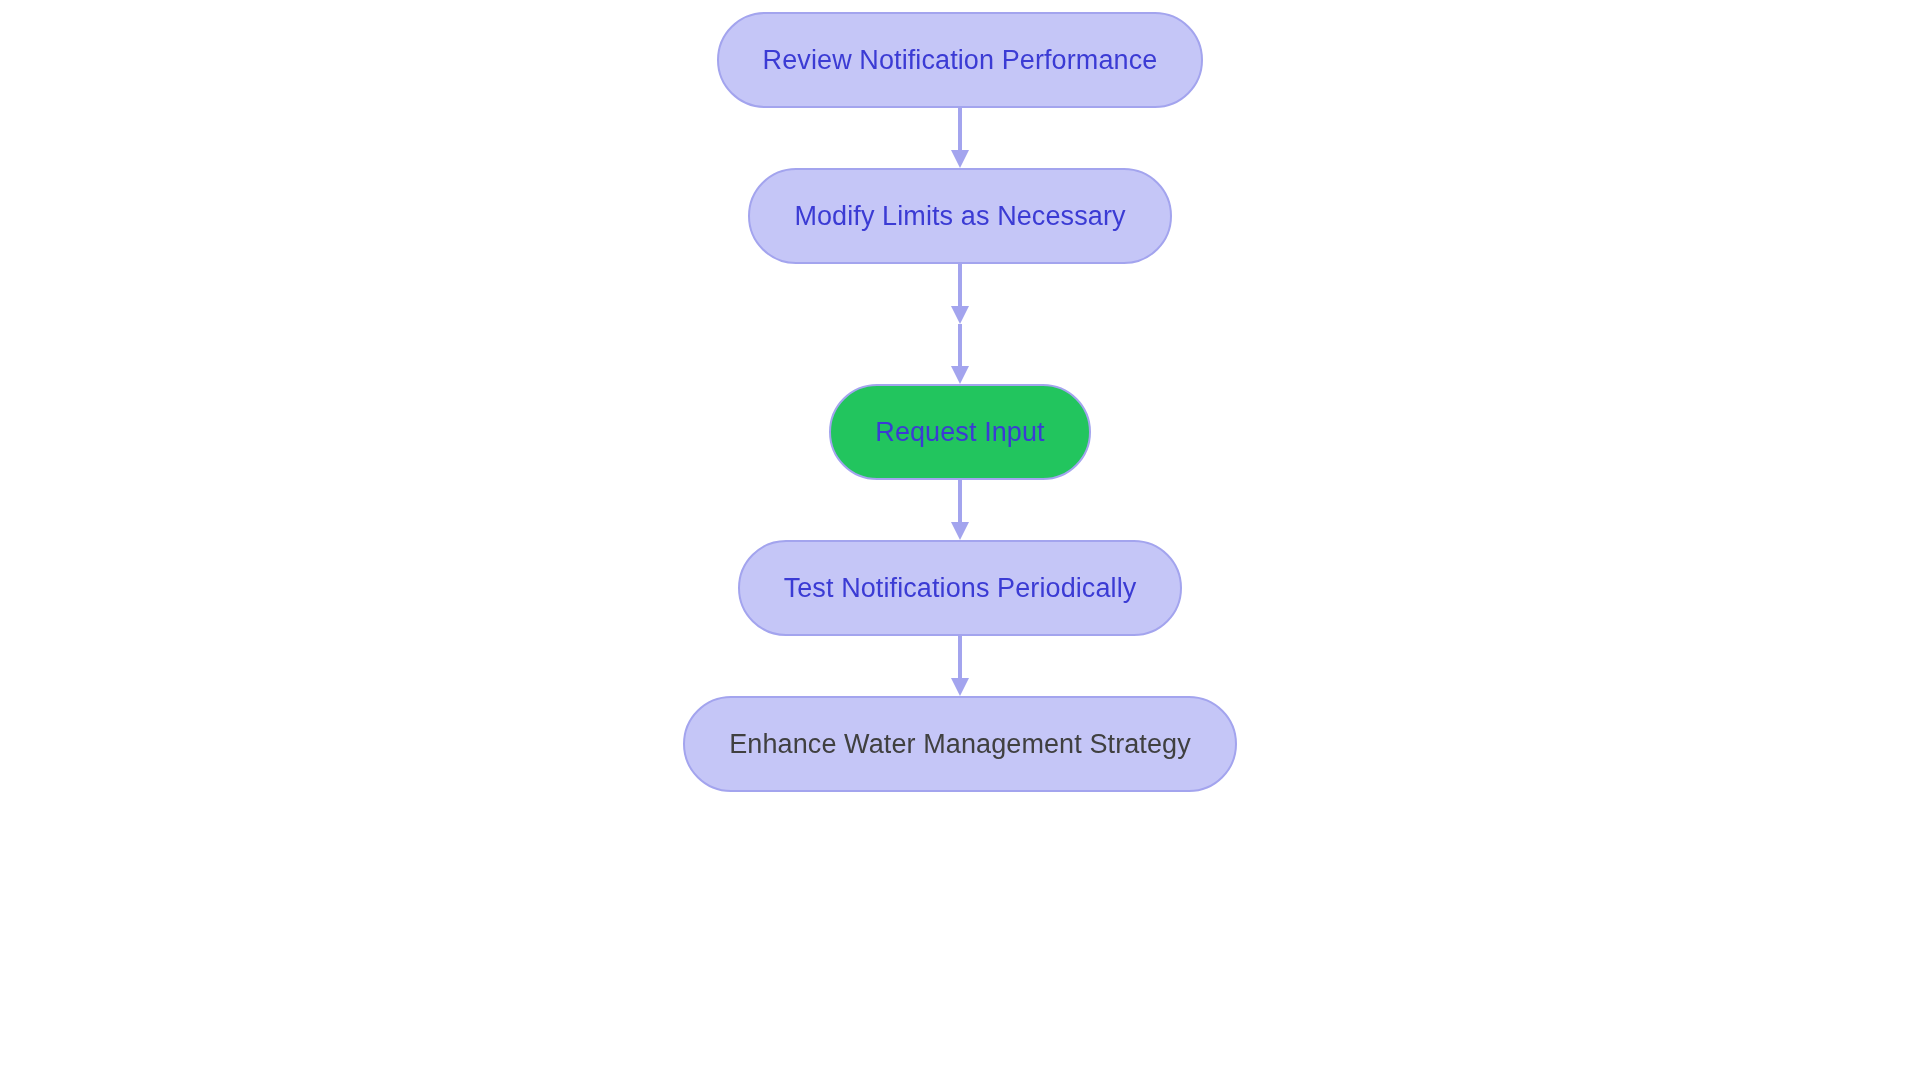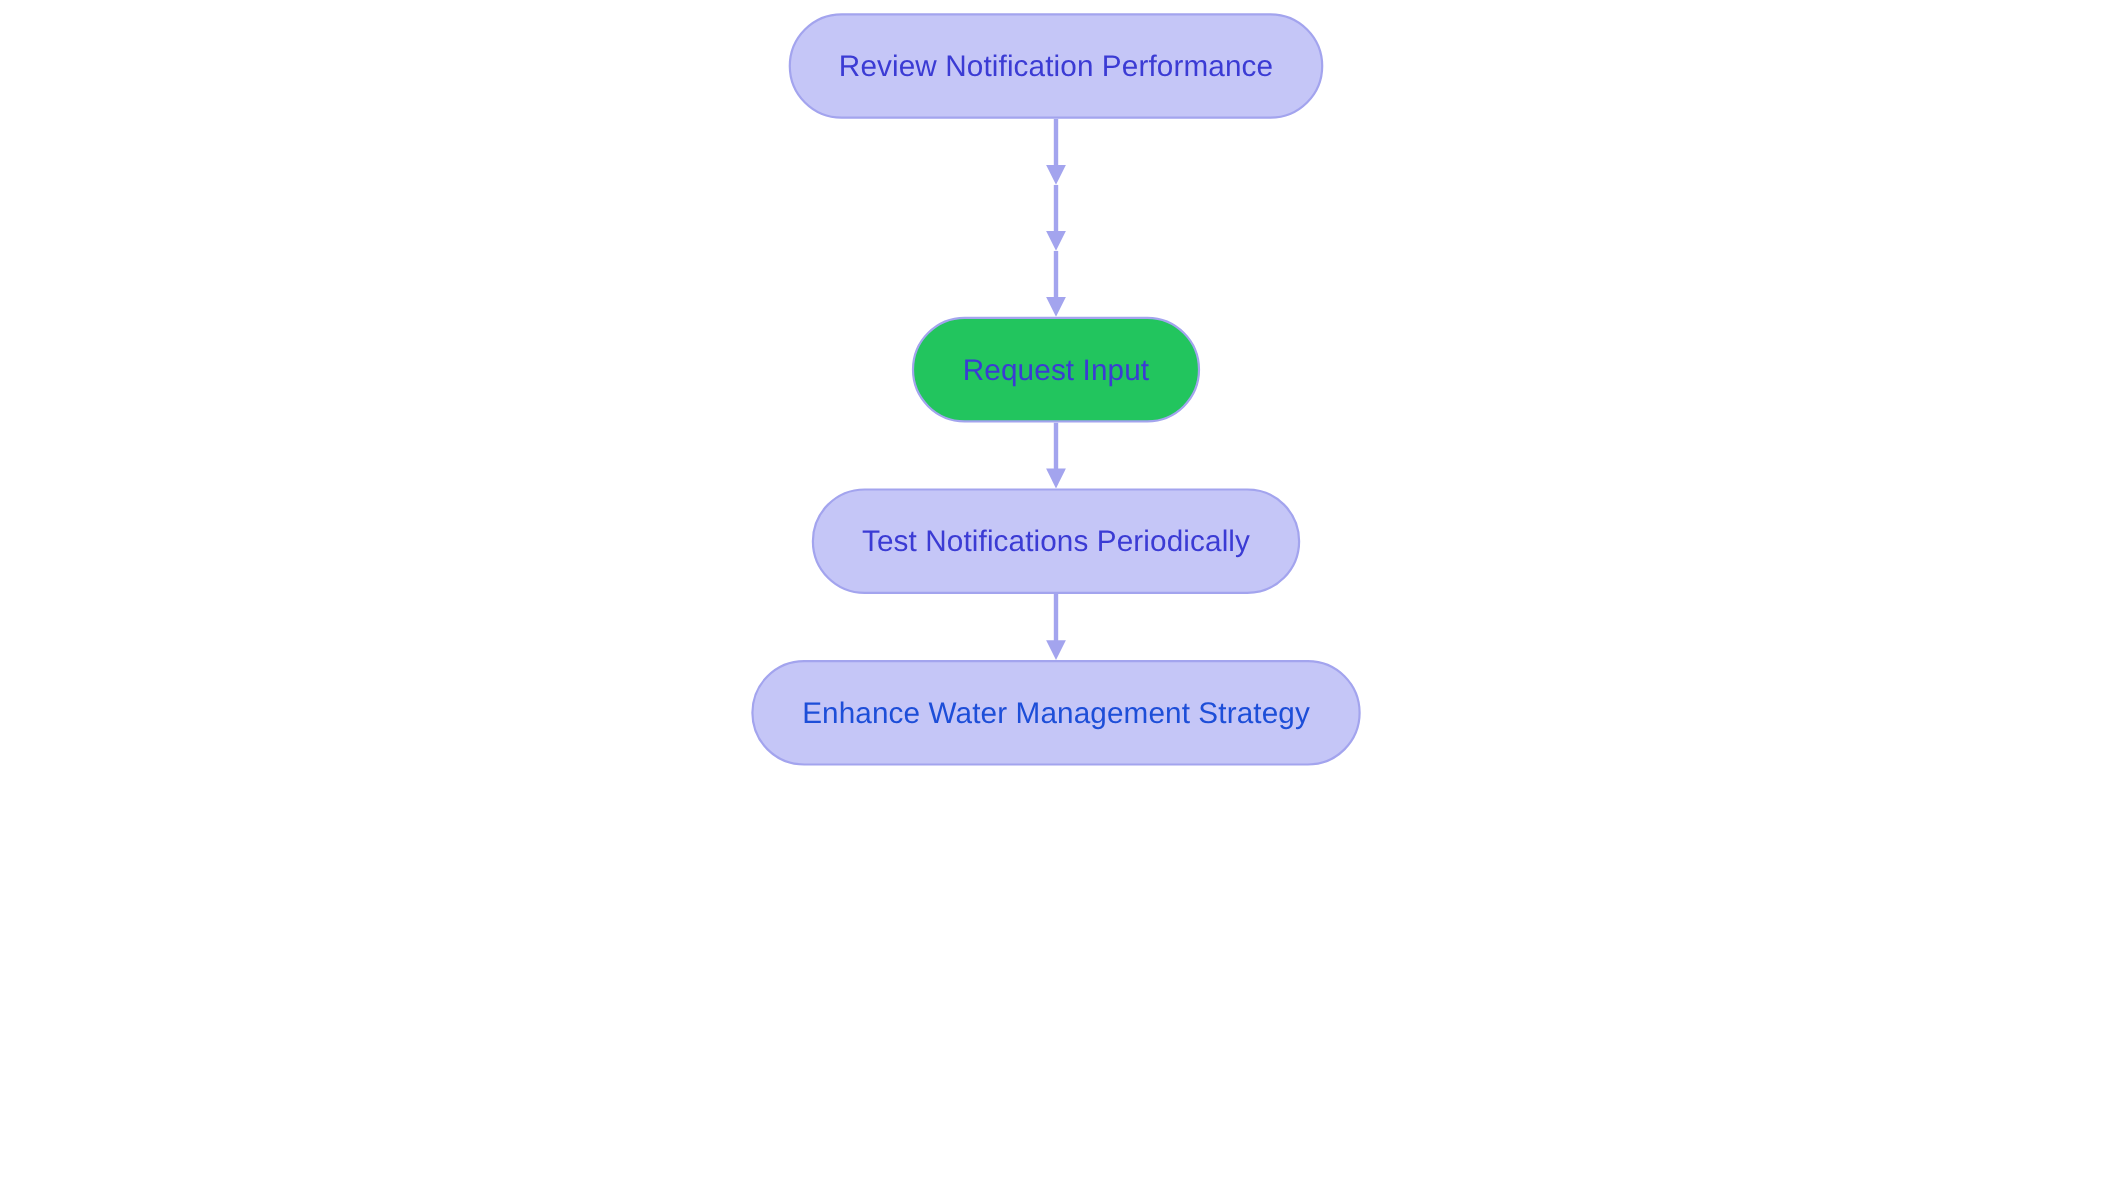--- a/index.html
+++ b/index.html
@@ -93,20 +93,25 @@
       <div class="flow-node" style="background: rgb(197, 198, 247); border-color: rgb(163, 164, 238);">
         <span class="flow-node-label" style="color: rgb(59, 59, 212);">Review Notification Performance</span>
       </div>
     </div>
 
     <svg class="flow-connector" viewBox="0 0 26 60">
       <line class="connector-line" x1="13" y1="0" x2="13" y2="44" style="stroke: rgb(163, 164, 238);"></line>
       <polygon class="connector-head" points="4,42 22,42 13,60" style="fill: rgb(163, 164, 238);"></polygon>
     </svg>
 
+    <div class="node-wrap">
+      <div class="flow-node" style="background: rgb(197, 198, 247); border-color: rgb(163, 164, 238);">
+        <span class="flow-node-label" style="color: rgb(59, 59, 212);">Modify Limits as Necessary</span>
+      </div>
+    </div>
 
     <svg class="flow-connector" viewBox="0 0 26 60">
       <line class="connector-line" x1="13" y1="0" x2="13" y2="44" style="stroke: rgb(163, 164, 238);"></line>
       <polygon class="connector-head" points="4,42 22,42 13,60" style="fill: rgb(163, 164, 238);"></polygon>
     </svg>
 
 
     <svg class="flow-connector" viewBox="0 0 26 60">
       <line class="connector-line" x1="13" y1="0" x2="13" y2="44" style="stroke: rgb(163, 164, 238);"></line>
       <polygon class="connector-head" points="4,42 22,42 13,60" style="fill: rgb(163, 164, 238);"></polygon>
@@ -129,18 +134,18 @@
       </div>
     </div>
 
     <svg class="flow-connector" viewBox="0 0 26 60">
       <line class="connector-line" x1="13" y1="0" x2="13" y2="44" style="stroke: rgb(163, 164, 238);"></line>
       <polygon class="connector-head" points="4,42 22,42 13,60" style="fill: rgb(163, 164, 238);"></polygon>
     </svg>
 
     <div class="node-wrap">
       <div class="flow-node" style="background: rgb(197, 198, 247); border-color: rgb(163, 164, 238);">
-        <span class="flow-node-label" style="color: #1d4ed8;">Enhance Water Management Strategy</span>
+        <span class="flow-node-label" style="color: #404040;">Enhance Water Management Strategy</span>
       </div>
     </div>
 
   </div>
 </div>
 
 </body></html>

